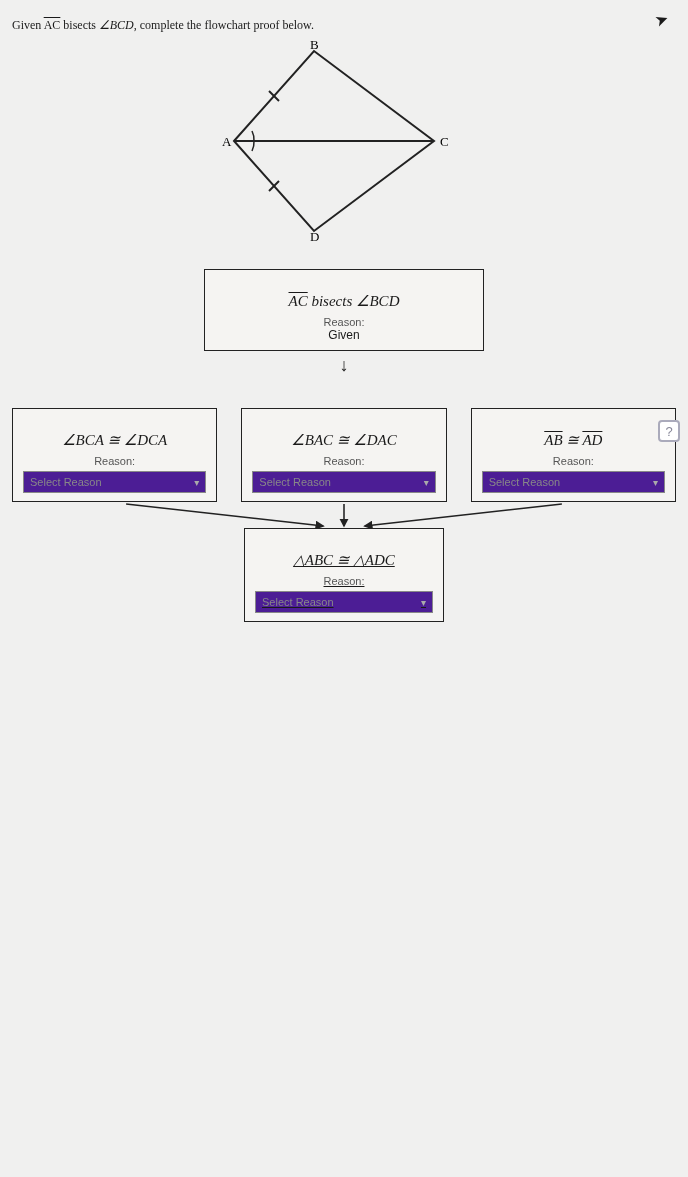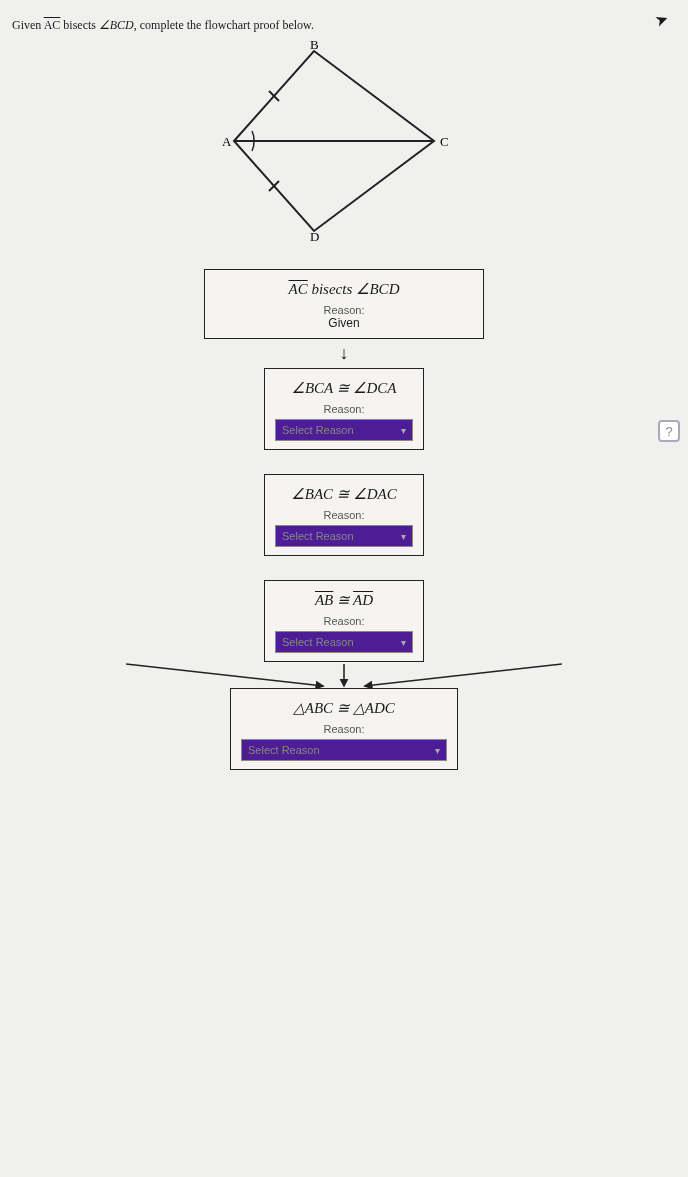--- a/index.html
+++ b/index.html
@@ -32,30 +32,31 @@
   }
   svg.diagram { width: 300px; height: 200px; }
   .flow {
     display: flex;
     flex-direction: column;
     align-items: center;
     gap: 0;
   }
   .row {
     display: flex;
-    flex-direction: column;
+    flex-direction: row;
     justify-content: center;
-    align-items: center;
+    align-items: flex-start;
     gap: 24px;
     width: 100%;
+    margin-top: 28px;
   }
   .box {
     border: 1px solid #222;
     background: #f5f4f2;
-    padding: 10px 10px 8px 10px;
+    padding: 22px 10px 8px 10px;
     min-width: 190px;
     display: flex;
     flex-direction: column;
     align-items: center;
   }
   .box.wide { flex: 1; min-width: 160px; }
   .statement {
     font-size: 15px;
     font-style: italic;
     text-align: center;
@@ -203,21 +204,21 @@
         <marker id="ah" markerWidth="6" markerHeight="6" refX="5" refY="3" orient="auto">
           <path d="M0,0 L6,3 L0,6 Z" fill="#222"></path>
         </marker>
       </defs>
       <line x1="110" y1="2" x2="300" y2="24" stroke="#222" stroke-width="1.5" marker-end="url(#ah)"></line>
       <line x1="320" y1="2" x2="320" y2="24" stroke="#222" stroke-width="1.5" marker-end="url(#ah)"></line>
       <line x1="530" y1="2" x2="340" y2="24" stroke="#222" stroke-width="1.5" marker-end="url(#ah)"></line>
     </svg>
   </div>
 
-  <div class="box" style="width:228px;">
+  <div class="box" style="width:200px;text-decoration:underline;">
     <div class="statement">△ABC ≅ △ADC</div>
     <div class="reason-label">Reason:</div>
     <div class="select">
       <span>Select Reason</span>
       <span class="chev">▾</span>
     </div>
   </div>
 
 </div>
 

